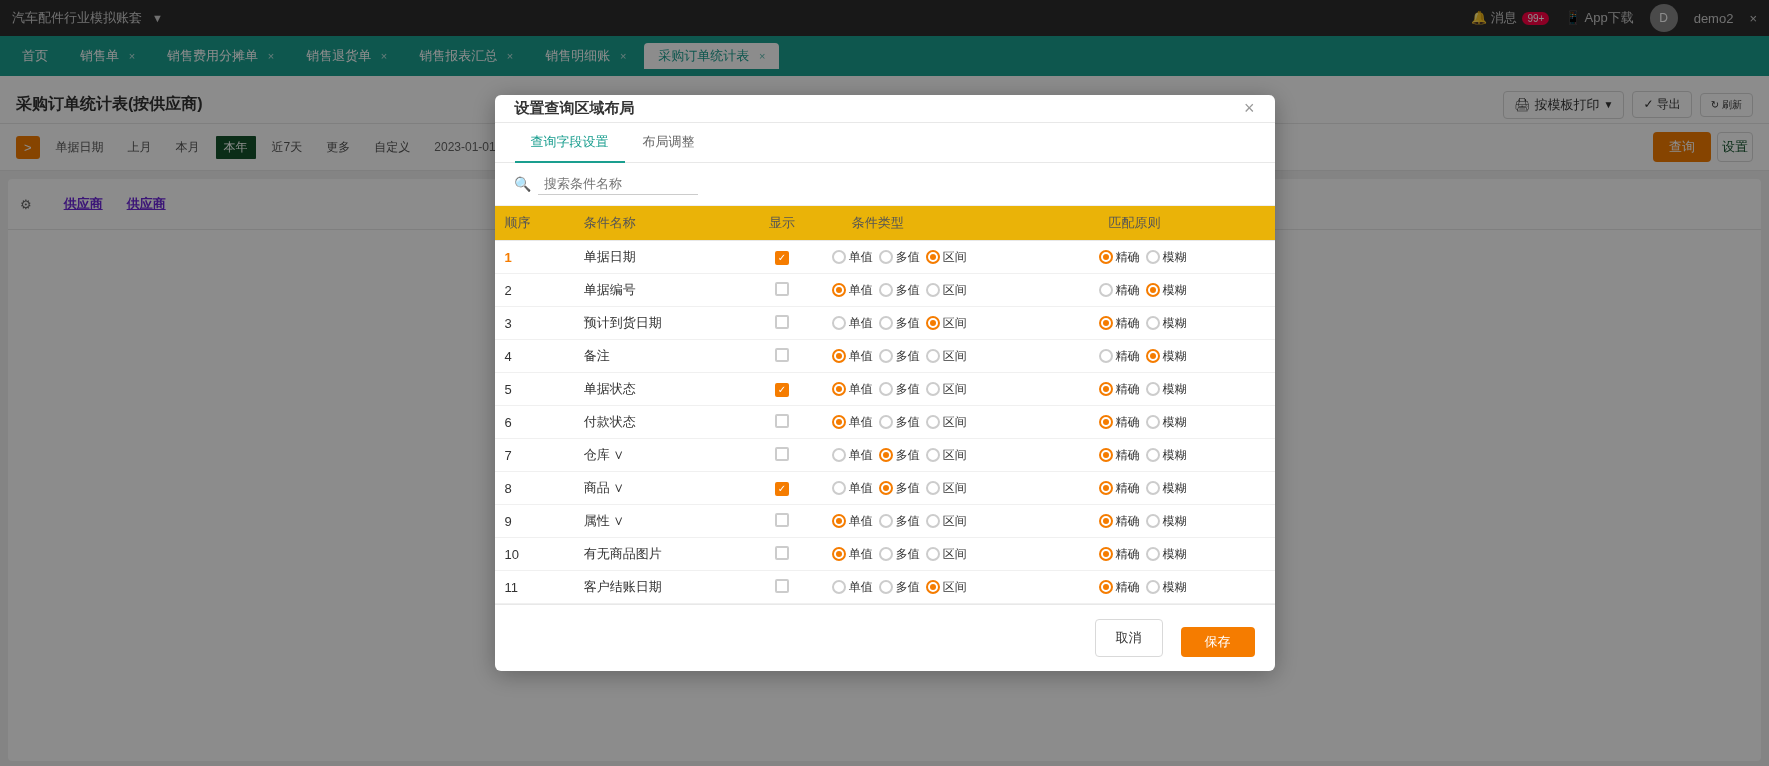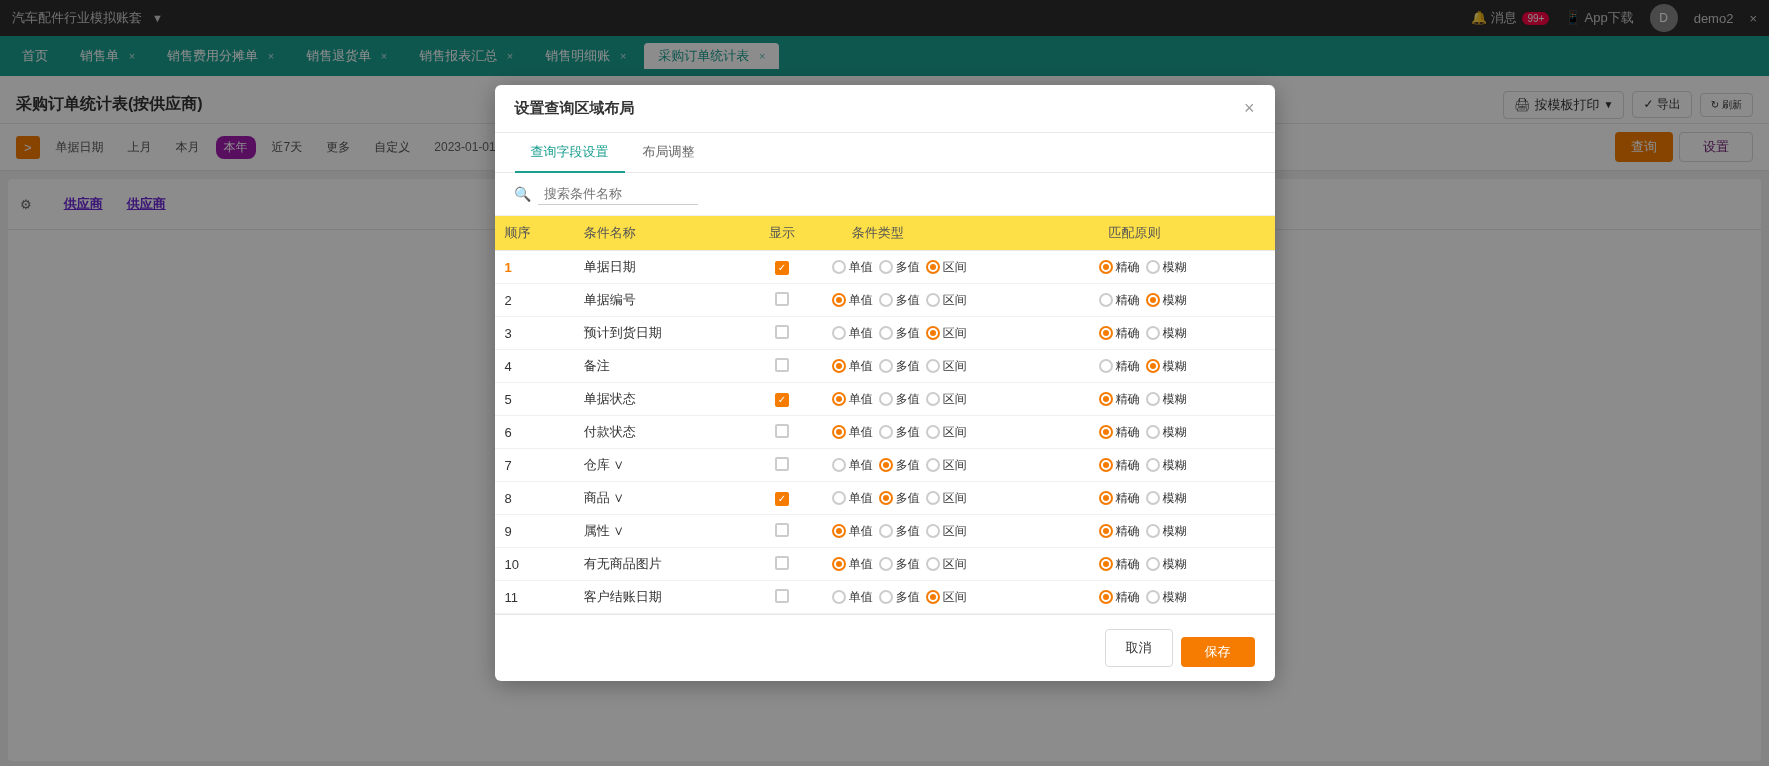--- a/index.html
+++ b/index.html
@@ -69,25 +69,25 @@
     .filter-toggle-btn {
       background: #f57c00;
       color: #fff;
       border: none;
       border-radius: 3px;
       padding: 4px 8px;
       cursor: pointer;
       font-size: 13px;
     }
     .date-shortcut { padding: 3px 8px; cursor: pointer; font-size: 12px; color: #555; border-radius: 3px; }
-    .date-shortcut.active { background: #a21caf; color: #fff; border-radius: 8px; }
+    .date-shortcut.active { background: #14532d; color: #fff; border-radius: 1px; }
     .date-range-text { font-size: 12px; color: #666; margin-left: 8px; }
     .filter-bar-right { margin-left: auto; display: flex; gap: 6px; border-radius: 8px; }
     .btn-query { background: #f57c00; color: #fff; border: none; border-radius: 4px; padding: 5px 16px; cursor: pointer; font-size: 13px; }
-    .btn-settings { background: #fff; border: 1px solid #d9d9d9; border-radius: 4px; padding: 5px 23px; cursor: pointer; font-size: 13px; color: #701a75; }
+    .btn-settings { background: #fff; border: 1px solid #d9d9d9; border-radius: 4px; padding: 5px 4px; cursor: pointer; font-size: 13px; color: #14532d; }
 
     
     .main-content {
       background: #f0f0f0;
       padding: 8px;
       display: flex;
       gap: 8px;
       height: calc(766px - 36px - 40px - 48px - 44px);
       overflow: hidden;
     }
@@ -111,41 +111,41 @@
       width: 780px;
       max-height: 660px;
       display: flex;
       flex-direction: column;
       box-shadow: 0 4px 24px rgba(0,0,0,0.3);
     }
     .dialog-header {
       display: flex;
       align-items: flex-start;
       justify-content: space-between;
-      padding: 14px 20px;
+      padding: 4px 20px;
       border-bottom: 1px solid #e8e8e8;
     }
     .dialog-title { font-size: 15px; font-weight: bold; color: #333; }
     .dialog-close { cursor: pointer; font-size: 18px; color: #999; line-height: 1; }
 
     
     .dialog-tabs { display: flex; gap: 2px; padding: 0 20px; border-bottom: 1px solid #e8e8e8; }
     .dialog-tab { padding: 10px 16px; cursor: pointer; font-size: 13px; color: #666; border-bottom: 2px solid transparent; margin-bottom: -1px; }
     .dialog-tab.active { color: #1a9e8f; border-bottom-color: #1a9e8f; }
 
     
     .dialog-search { padding: 10px 20px; display: flex; align-items: center; gap: 6px; border-bottom: 1px solid #f0f0f0; }
     .dialog-search-input { border: none; border-bottom: 1px solid #ccc; outline: none; font-size: 13px; padding: 3px 6px; width: 160px; color: #333; }
     .search-icon-char { color: #999; font-size: 14px; }
 
     
     .dialog-body { flex: 1; overflow: hidden; display: flex; flex-direction: column; }
     .dialog-table-wrap { flex: 1; overflow-y: auto; }
     .dialog-table { width: 100%; border-collapse: collapse; }
-    .dialog-table thead tr { background: #fde047; }
+    .dialog-table thead tr { background: #eab308; }
     .dialog-table th { padding: 8px 10px; text-align: left; font-size: 13px; color: #555; font-weight: normal; border-bottom: 1px solid #e8e8e8; white-space: nowrap; }
     .dialog-table th.center { text-align: center; }
     .dialog-table td { padding: 7px 10px; font-size: 13px; color: #333; border-bottom: 1px solid #f0f0f0; vertical-align: middle; }
     .dialog-table td.center { text-align: center; }
 
     
     .radio-group { display: flex; align-items: center; gap: 6px; white-space: nowrap; }
     .radio-item { display: flex; align-items: center; gap: 3px; cursor: pointer; font-size: 12px; color: #333; }
     .radio-circle {
       width: 14px; height: 14px; border-radius: 50%;
@@ -165,21 +165,21 @@
     .checkbox-box.checked::after { content: '✓'; color: #fff; font-size: 10px; line-height: 1; }
 
     
     .row-num { color: #f57c00; font-weight: bold; }
 
     
     .dialog-footer {
       padding: 14px 20px;
       display: flex;
       justify-content: flex-end;
-      gap: 8px;
+      gap: 18px;
       border-top: 1px solid #e8e8e8;
     }
     .btn-cancel { background: #fff; border: 1px solid #d9d9d9; border-radius: 4px; padding: 6px 20px; cursor: pointer; font-size: 13px; color: #333; }
     .btn-save { background: #f57c00; color: #fff; border: none; border-radius: 4px; padding: 6px 24px; cursor: pointer; font-size: 13px; margin-top: 8px; }
 
     
     .dialog-table-wrap::-webkit-scrollbar { width: 6px; }
     .dialog-table-wrap::-webkit-scrollbar-track { background: #f5f5f5; }
     .dialog-table-wrap::-webkit-scrollbar-thumb { background: #ccc; border-radius: 3px; }
     .top-bar-dropdown { font-size: 11px; margin-left: 4px; }

